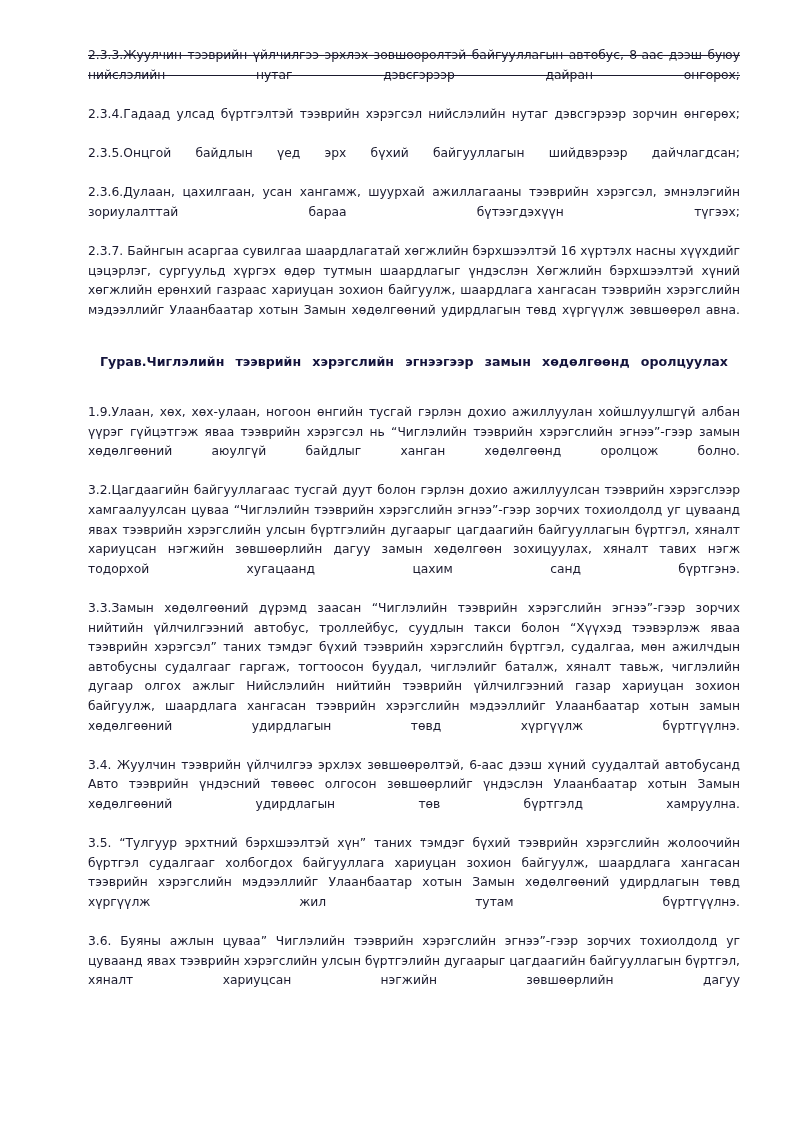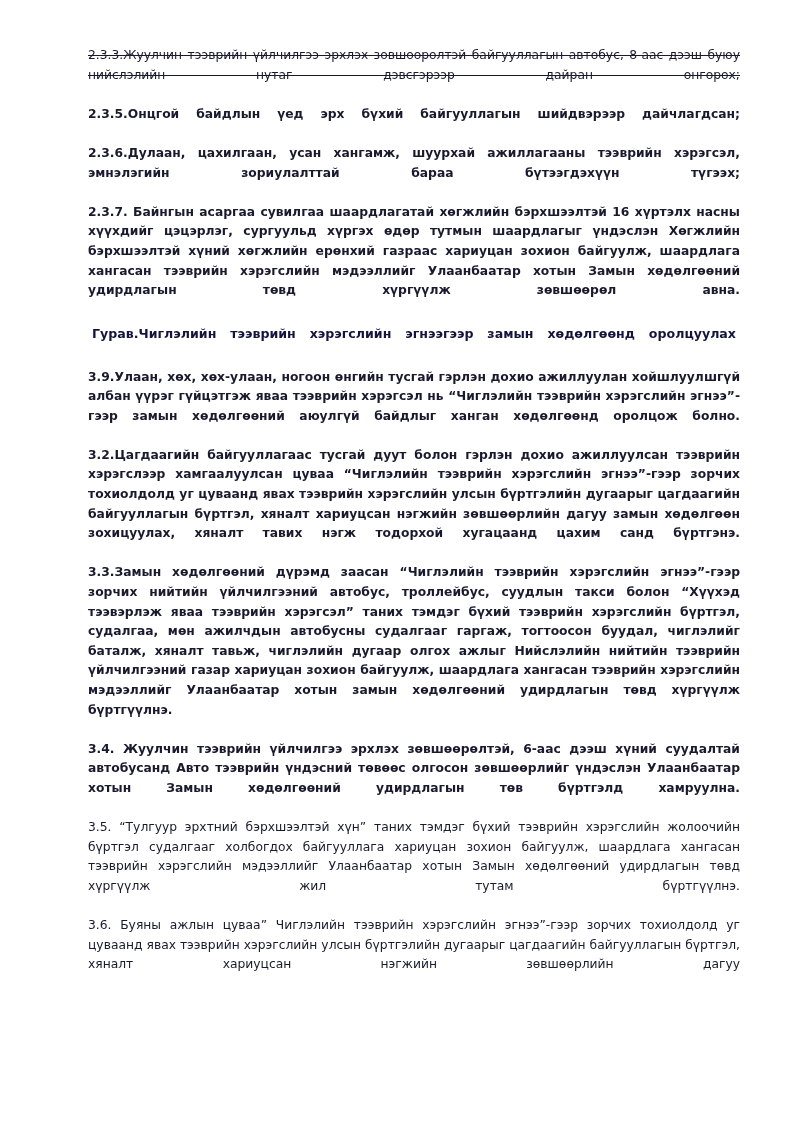--- a/index.html
+++ b/index.html
@@ -40,58 +40,59 @@
   .c-dark  { color: #14143c; }
 
   .struck {
     text-decoration: line-through;
     text-decoration-thickness: 1px;
   }
   .bold { font-weight: bold; }
 
   
   .gap-lg { margin-top: 22px; }
-  .gap-md { margin-top: 15px; font-weight: bold; }
+  .gap-md { margin-top: 15px; }
   .gap-none { margin-top: 0; }
 
   .heading {
     font-weight: bold;
     color: #14143c;
     font-size: 12.6px;
     line-height: 19.6px;
     text-align: justify;
-    margin: 4px;
+    margin: 12px;
   }
   
   .para::after, .heading::after {
     content: "";
     display: inline-block;
     width: 100%;
   }
 </style>
 </head>
 <body>
 
 <div class="page">
   <div class="doc-body">
 
     <p class="para c-red struck gap-none">2.3.3.Жуулчин тээврийн үйлчилгээ эрхлэх зөвшөөрөлтэй байгууллагын автобус, 8-аас дээш буюу нийслэлийн нутаг дэвсгэрээр дайран өнгөрөх;</p>
 
 
+    <p class="para c-dark gap-lg">2.3.4.Гадаад улсад бүртгэлтэй тээврийн хэрэгсэл нийслэлийн нутаг дэвсгэрээр зорчин өнгөрөх;</p>
 
     <p class="para c-dark gap-md">2.3.5.Онцгой байдлын үед эрх бүхий байгууллагын шийдвэрээр дайчлагдсан;</p>
 
     <p class="para c-dark gap-md">2.3.6.Дулаан, цахилгаан, усан хангамж, шуурхай ажиллагааны тээврийн хэрэгсэл, эмнэлэгийн зориулалттай бараа бүтээгдэхүүн түгээх;</p>
 
     <p class="para c-blue gap-md">2.3.7. Байнгын асаргаа сувилгаа шаардлагатай хөгжлийн бэрхшээлтэй 16 хүртэлх насны хүүхдийг цэцэрлэг, сургуульд хүргэх өдөр тутмын шаардлагыг үндэслэн Хөгжлийн бэрхшээлтэй хүний хөгжлийн ерөнхий газраас хариуцан зохион байгуулж, шаардлага хангасан тээврийн хэрэгслийн мэдээллийг Улаанбаатар хотын Замын хөдөлгөөний удирдлагын төвд хүргүүлж зөвшөөрөл авна.</p>
 
 
     <p class="heading gap-md">Гурав.Чиглэлийн тээврийн хэрэгслийн эгнээгээр замын хөдөлгөөнд оролцуулах</p>
 
-    <p class="para c-dark gap-md">3.9.Улаан, хөх, хөх-улаан, ногоон өнгийн тусгай гэрлэн дохио ажиллуулан хойшлуулшгүй албан үүрэг гүйцэтгэж яваа тээврийн хэрэгсэл нь “Чиглэлийн тээврийн хэрэгслийн эгнээ”-гээр замын хөдөлгөөний аюулгүй байдлыг ханган хөдөлгөөнд оролцож болно.</p>
+    <p class="para c-dark gap-md">1.9.Улаан, хөх, хөх-улаан, ногоон өнгийн тусгай гэрлэн дохио ажиллуулан хойшлуулшгүй албан үүрэг гүйцэтгэж яваа тээврийн хэрэгсэл нь “Чиглэлийн тээврийн хэрэгслийн эгнээ”-гээр замын хөдөлгөөний аюулгүй байдлыг ханган хөдөлгөөнд оролцож болно.</p>
 
     <p class="para c-dark gap-md">3.2.Цагдаагийн байгууллагаас тусгай дуут болон гэрлэн дохио ажиллуулсан тээврийн хэрэгслээр хамгаалуулсан цуваа “Чиглэлийн тээврийн хэрэгслийн эгнээ”-гээр зорчих тохиолдолд уг цуваанд явах тээврийн хэрэгслийн улсын бүртгэлийн дугаарыг цагдаагийн байгууллагын бүртгэл, хяналт хариуцсан нэгжийн зөвшөөрлийн дагуу замын хөдөлгөөн зохицуулах, хяналт тавих нэгж тодорхой хугацаанд цахим санд бүртгэнэ.</p>
 
     <p class="para c-dark gap-md">3.3.Замын хөдөлгөөний дүрэмд заасан “Чиглэлийн тээврийн хэрэгслийн эгнээ”-гээр зорчих нийтийн үйлчилгээний автобус, троллейбус, суудлын такси болон “Хүүхэд тээвэрлэж яваа тээврийн хэрэгсэл” таних тэмдэг бүхий тээврийн хэрэгслийн бүртгэл, судалгаа, мөн ажилчдын автобусны судалгааг гаргаж, тогтоосон буудал, чиглэлийг баталж, хяналт тавьж, чиглэлийн дугаар олгох ажлыг Нийслэлийн нийтийн тээврийн үйлчилгээний газар хариуцан зохион байгуулж, шаардлага хангасан тээврийн хэрэгслийн мэдээллийг Улаанбаатар хотын замын хөдөлгөөний удирдлагын төвд хүргүүлж бүртгүүлнэ.</p>
 
     <p class="para c-blue gap-md">3.4. Жуулчин тээврийн үйлчилгээ эрхлэх зөвшөөрөлтэй, 6-аас дээш хүний суудалтай автобусанд Авто тээврийн үндэсний төвөөс олгосон зөвшөөрлийг үндэслэн Улаанбаатар хотын Замын хөдөлгөөний удирдлагын төв бүртгэлд хамруулна.</p>
 
     <p class="para c-blue gap-none">3.5. “Тулгуур эрхтний бэрхшээлтэй хүн” таних тэмдэг бүхий тээврийн хэрэгслийн жолоочийн бүртгэл судалгааг холбогдох байгууллага хариуцан зохион байгуулж, шаардлага хангасан  тээврийн хэрэгслийн мэдээллийг Улаанбаатар хотын Замын хөдөлгөөний удирдлагын төвд хүргүүлж жил тутам бүртгүүлнэ.</p>
 
     <p class="para c-blue gap-none">3.6. Буяны ажлын цуваа” Чиглэлийн тээврийн хэрэгслийн эгнээ”-гээр зорчих тохиолдолд уг цуваанд явах тээврийн хэрэгслийн улсын бүртгэлийн дугаарыг цагдаагийн байгууллагын бүртгэл, хяналт хариуцсан нэгжийн зөвшөөрлийн дагуу</p>

